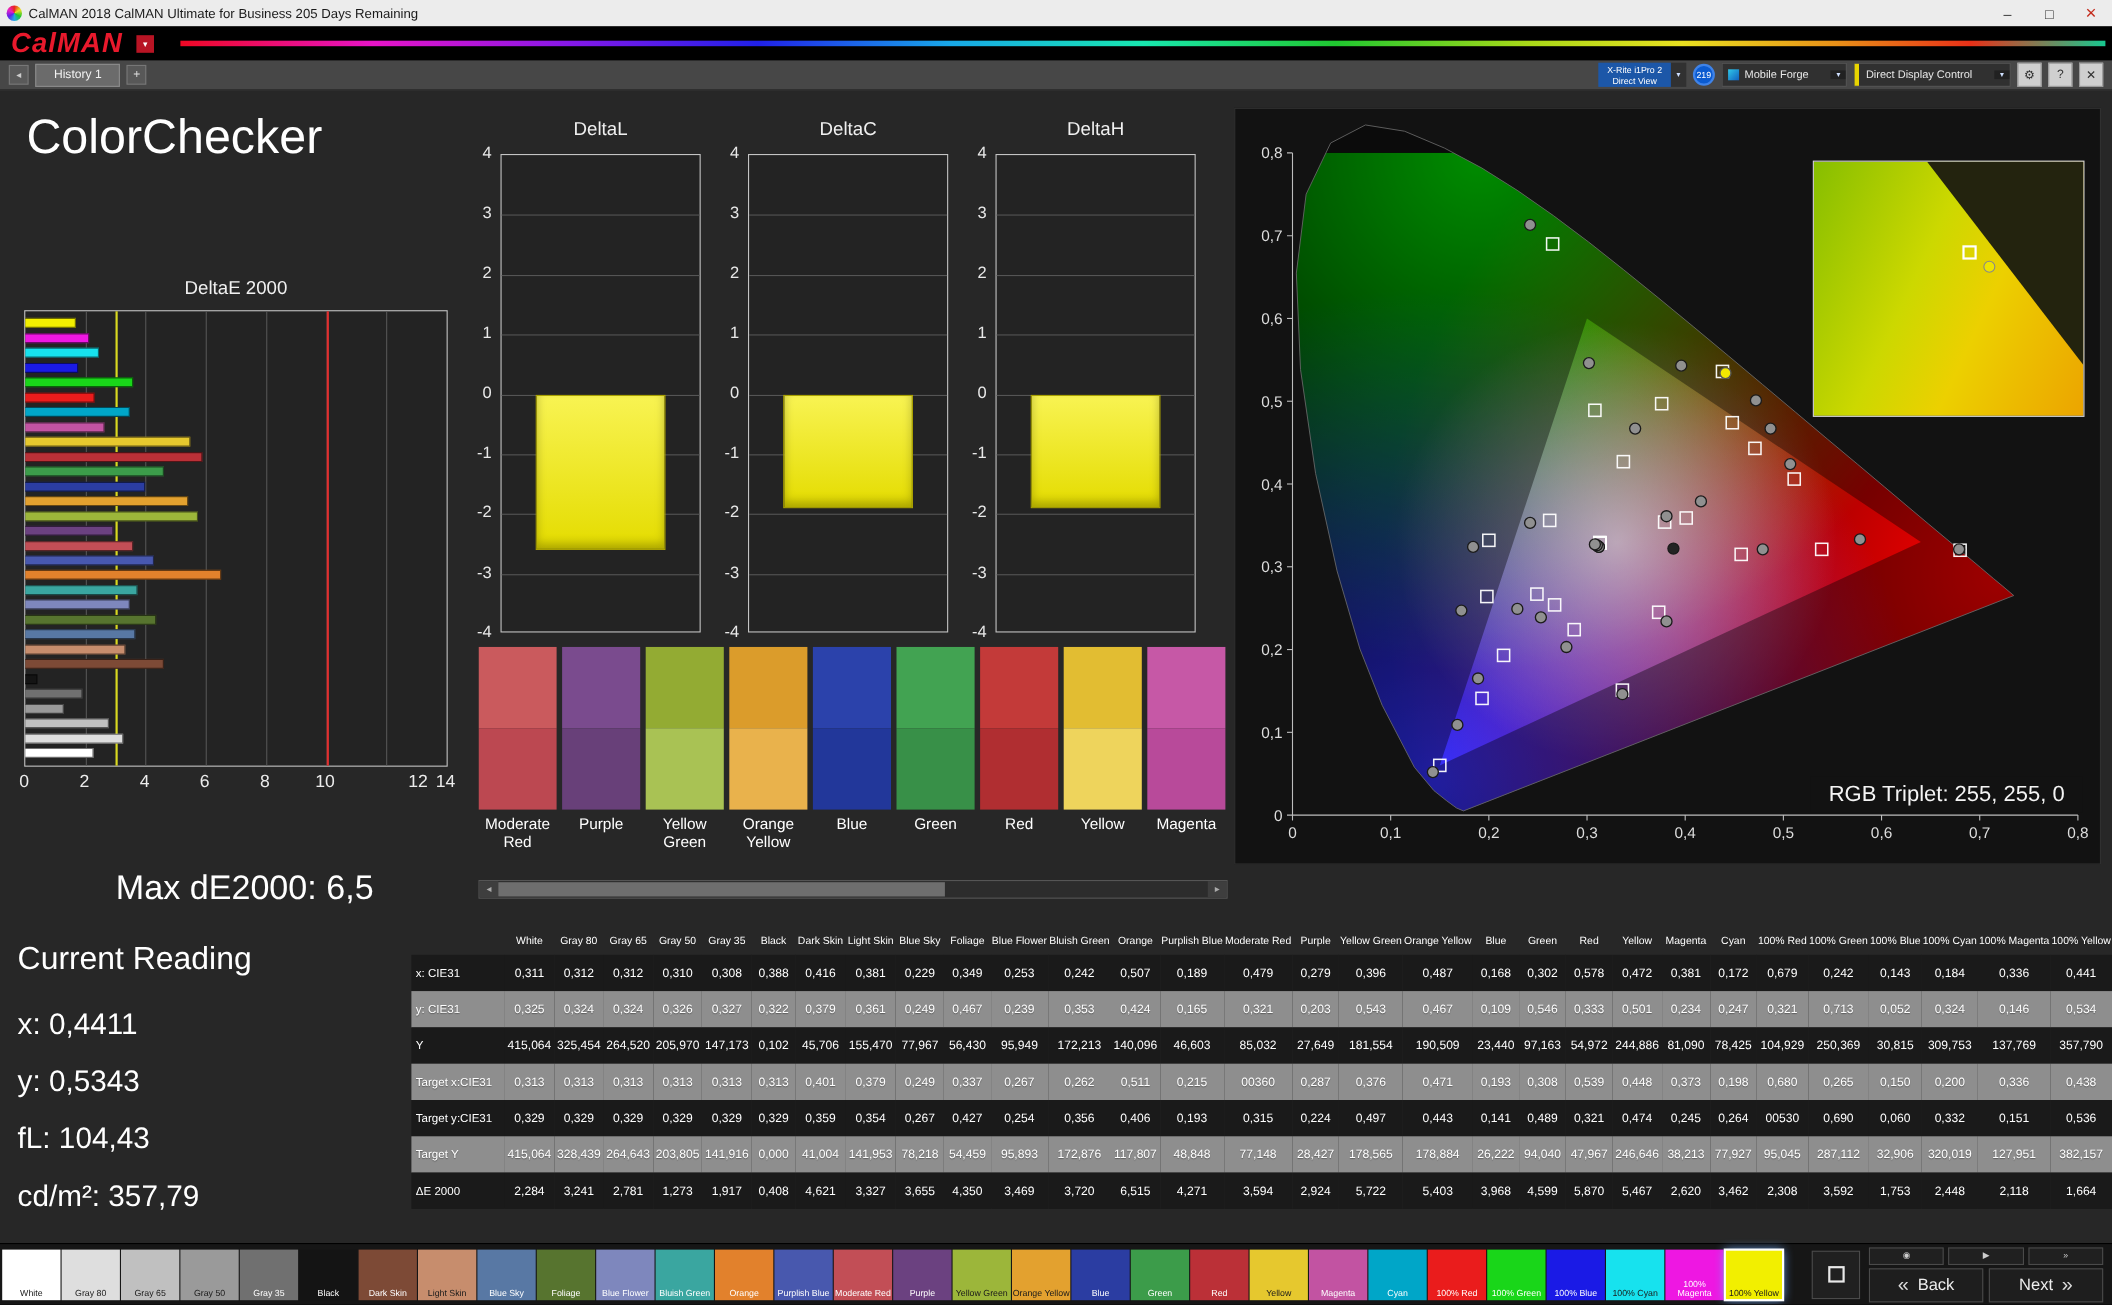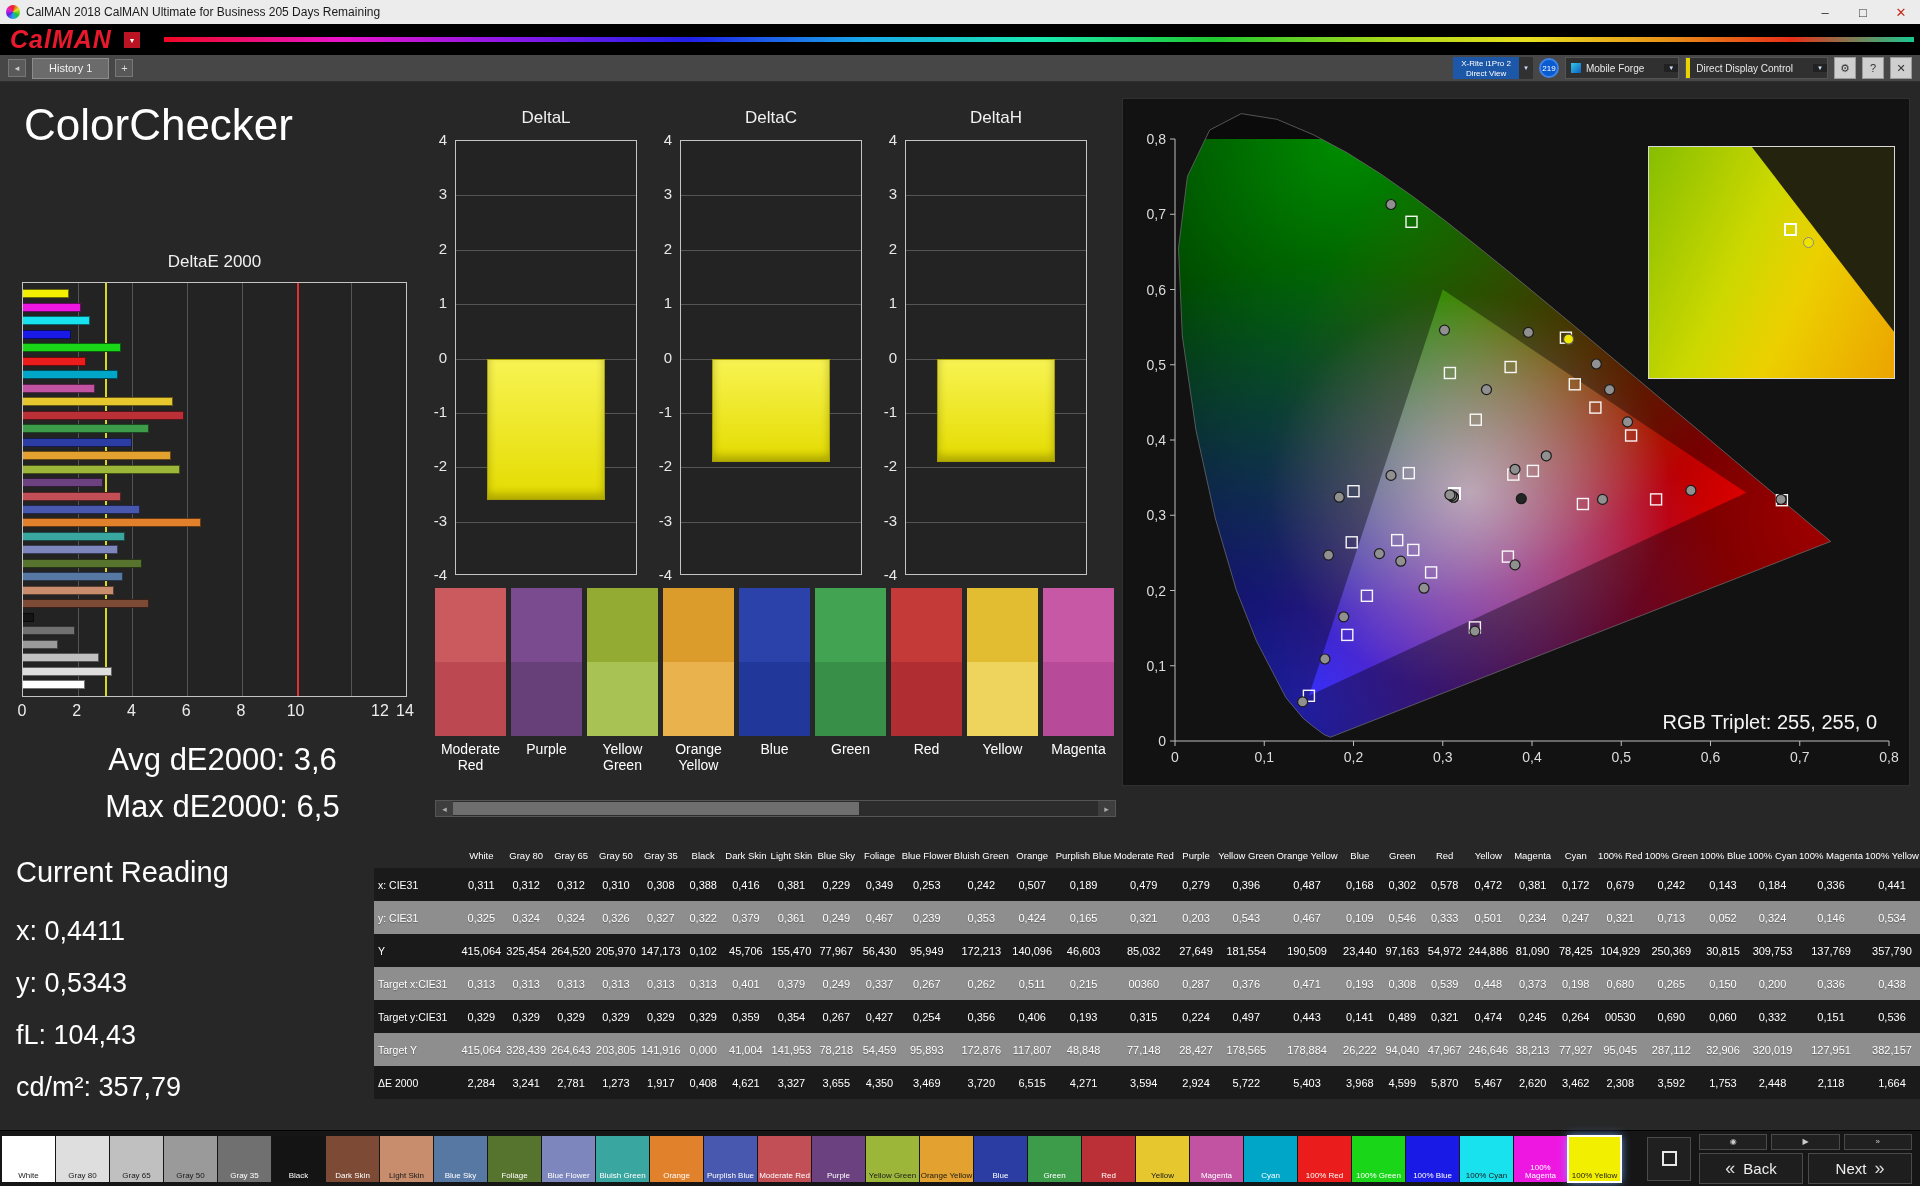--- a/index.html
+++ b/index.html
@@ -214,21 +214,20 @@
   <div class="deltae-axis">
       <span style="left: 0px;">0</span>
       <span style="left: 54.7143px;">2</span>
       <span style="left: 109.429px;">4</span>
       <span style="left: 164.143px;">6</span>
       <span style="left: 218.857px;">8</span>
       <span style="left: 273.571px;">10</span>
       <span style="left: 326px; margin-left: 32px;">12</span>
       <span style="left: 383px;">14</span>
     </div>
-  <div class="avg">Avg dE2000: 3,6</div>
   <div class="max">Max dE2000: 6,5</div>
   <div class="cr-title">Current Reading</div>
   <div class="cr-line" style="top:916px">x: 0,4411</div>
   <div class="cr-line" style="top:968px">y: 0,5343</div>
   <div class="cr-line" style="top:1020px">fL: 104,43</div>
   <div class="cr-line" style="top:1072px">cd/m²: 357,79</div>
 
   <div class="delta-chart" style="left:417px">
     <div class="dc-title">DeltaL</div>
     <div class="dc-labels">

